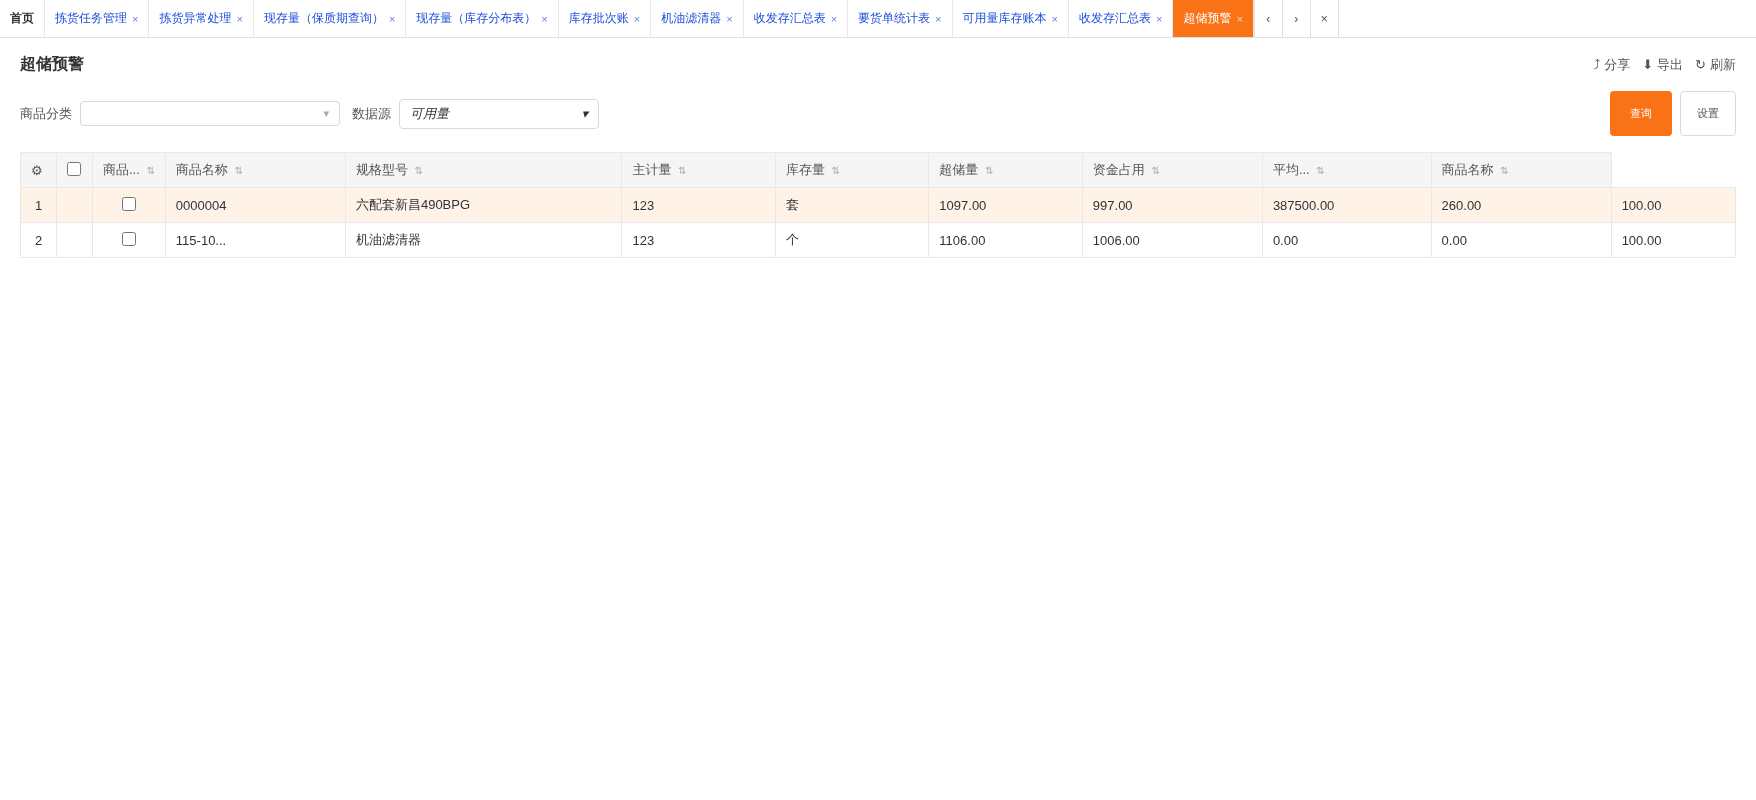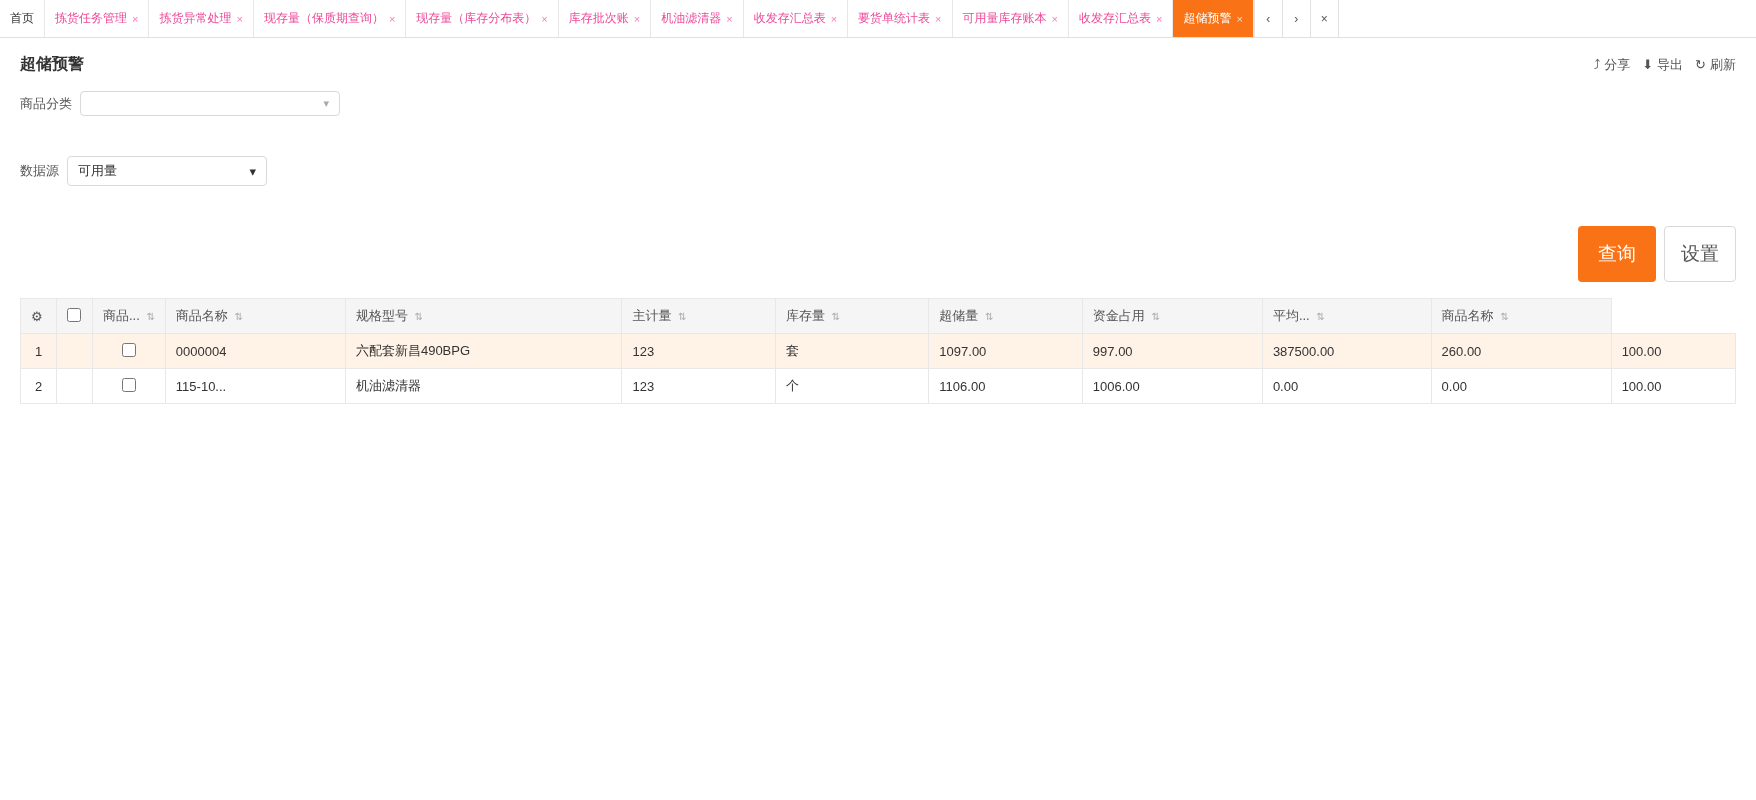--- a/index.html
+++ b/index.html
@@ -14,38 +14,38 @@
       height: 38px;
       overflow: hidden;
       padding: 0;
     }
     .nav-tab {
       display: flex;
       align-items: center;
       padding: 0 10px;
       height: 38px;
       font-size: 12px;
-      color: #ec4899;
+      color: #1d4ed8;
       border-right: 1px solid #e8e8e8;
       white-space: nowrap;
       cursor: pointer;
       flex-shrink: 0;
     }
     .nav-tab.active {
       background: #f97316;
       color: #fff;
     }
     .nav-tab .close-x {
       margin-left: 5px;
       font-size: 11px;
       cursor: pointer;
       opacity: 0.7;
     }
     .nav-tab.home {
-      font-weight: normal;
+      font-weight: bold;
       color: #333;
       background: #fff;
     }
     .nav-arrows {
       display: flex;
       border-left: 1px solid #e0e0e0;
       flex-shrink: 0;
     }
     .nav-arrow {
       width: 28px;
@@ -89,23 +89,22 @@
       align-items: center;
       gap: 4px;
       color: #555;
       font-size: 13px;
       cursor: pointer;
     }
 
     
     .filter-row {
       display: flex;
-      gap: 40px;
+      gap: 12px;
       margin-bottom: 16px;
-      flex-direction: column;
     }
     .filter-item {
       display: flex;
       align-items: center;
       gap: 8px;
     }
     .filter-label {
       color: #555;
       font-size: 13px;
       white-space: nowrap;
@@ -126,40 +125,41 @@
     .filter-datasource {
       display: flex;
       align-items: center;
       border: 1px solid #d9d9d9;
       border-radius: 4px;
       padding: 5px 10px;
       min-width: 200px;
       background: #fff;
       cursor: pointer;
       justify-content: space-between;
+      font-style: italic;
     }
     .filter-datasource-value { color: #333; font-size: 13px; }
     .btn-query {
       background: #f97316;
       color: #fff;
       border: none;
       border-radius: 4px;
       padding: 15px 20px;
       cursor: pointer;
-      font-size: 19px;
+      font-size: 11px;
       margin-left: auto;
     }
     .btn-settings {
       background: #fff;
       color: #555;
       border: 1px solid #d9d9d9;
       border-radius: 4px;
       padding: 6px 16px;
       cursor: pointer;
-      font-size: 19px;
+      font-size: 11px;
     }
     .filter-right {
       margin-left: auto;
       display: flex;
       gap: 8px;
     }
 
     
     .data-table {
       width: 100%;

